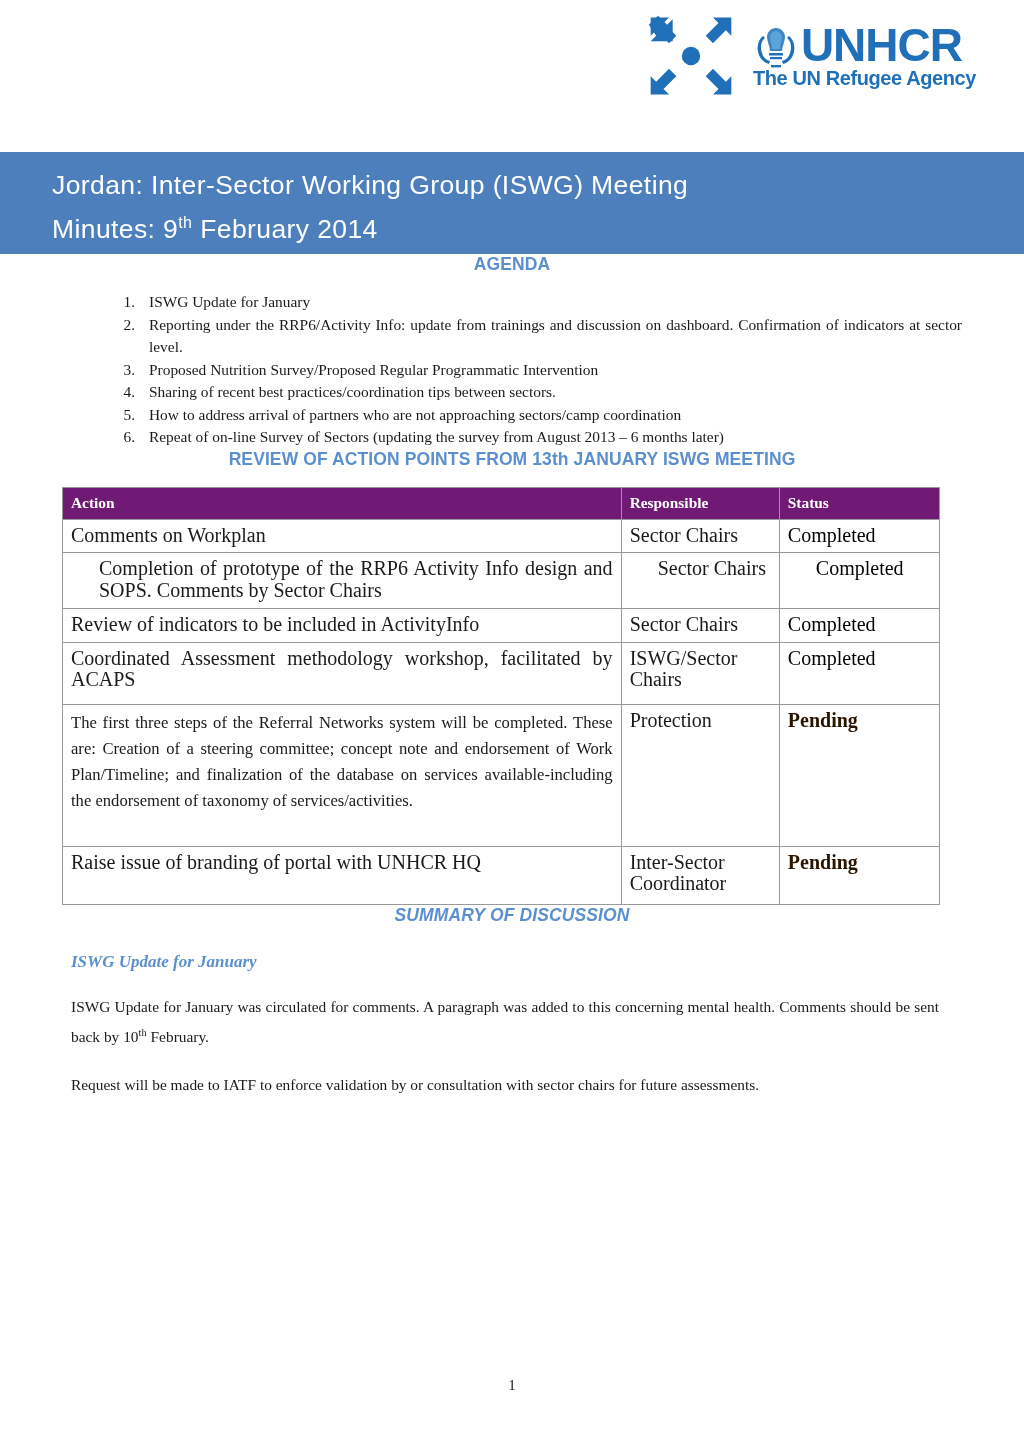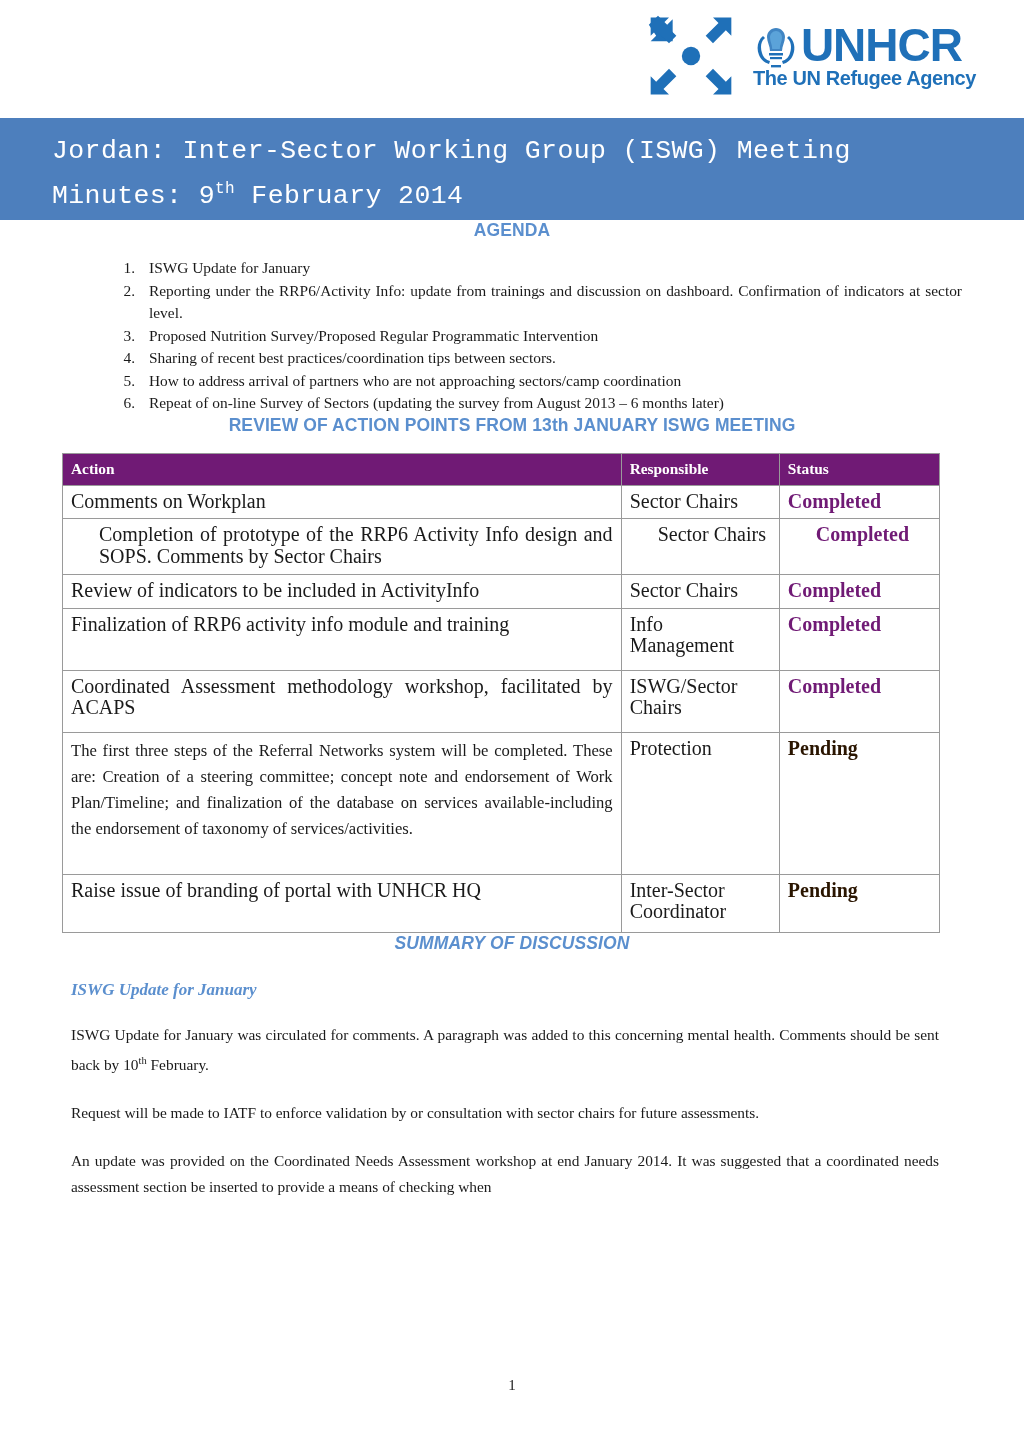--- a/index.html
+++ b/index.html
@@ -12,21 +12,21 @@
     width: 1024px;
     height: 1449px;
     position: relative;
     font-family: "Liberation Serif", "DejaVu Serif", serif;
     color: #1a1a1a;
     overflow: hidden;
   }
 
   
   .page-header {
-    height: 118px;
+    height: 152px;
     position: relative;
   }
   .logo-block {
     position: absolute;
     right: 48px;
     top: 12px;
     display: flex;
     align-items: center;
     gap: 16px;
   }
@@ -53,21 +53,21 @@
 
   
   .title-banner {
     background: #4d7fbd;
     height: 102px;
     padding: 14px 0 0 52px;
     box-sizing: border-box;
     color: #ffffff;
   }
   .title-banner .line {
-    font-family: Liberation Mono, monospace;
+    font-family: Liberation Sans, sans-serif;
     font-size: 26.5px;
     line-height: 38px;
     font-weight: normal;
     letter-spacing: 0.4px;
     white-space: nowrap;
   }
   .title-banner sup { font-size: 16px; vertical-align: super; }
 
   
   .content {
@@ -134,22 +134,22 @@
     font-size: 20px;
     line-height: 21.5px;
     padding: 5px 8px 6px 8px;
     vertical-align: top;
     background: #ffffff;
   }
   td.col-action { text-align: justify; }
   td.col-resp { vertical-align: top; margin-top: 24px; }
   td.status-completed {
     background: #97bb58;
-    font-weight: bold;
-    color: #701a75;
+    font-weight: normal;
+    color: #000000;
   }
   td.status-pending {
     background: #e8730c;
     font-weight: bold;
     color: #2a1500;
   }
   .col-w-action { width: 558px; }
   .col-w-resp   { width: 158px; }
   .col-w-status { width: 160px; }
 
@@ -263,25 +263,20 @@
         <td class="col-action">Completion of prototype of the RRP6 Activity Info design and SOPS. Comments by Sector Chairs</td>
         <td class="col-resp">Sector Chairs</td>
         <td class="status-completed">Completed</td>
       </tr>
       <tr>
         <td class="col-action">Review of indicators to be included in ActivityInfo</td>
         <td class="col-resp">Sector Chairs</td>
         <td class="status-completed">Completed</td>
       </tr>
       <tr style="height:62px">
-        <td class="col-action">Finalization of RRP6 activity info module and training</td>
-        <td class="col-resp">Info Management</td>
-        <td class="status-completed">Completed</td>
-      </tr>
-      <tr style="height:62px">
         <td class="col-action">Coordinated Assessment methodology workshop, facilitated by ACAPS</td>
         <td class="col-resp">ISWG/Sector Chairs</td>
         <td class="status-completed">Completed</td>
       </tr>
       <tr style="height:142px">
         <td class="col-action" style="font-size:16.6px;line-height:26px">The first three steps of the Referral Networks system will be completed. These are: Creation of a steering committee; concept note and endorsement of Work Plan/Timeline; and finalization of the database on services available-including the endorsement of taxonomy of services/activities.</td>
         <td class="col-resp">Protection</td>
         <td class="status-pending">Pending</td>
       </tr>
       <tr style="height:58px">
@@ -293,17 +288,16 @@
   </table>
 
   <h2 class="section-heading h-summary">SUMMARY OF DISCUSSION</h2>
 
   <h3 class="sub-heading">ISWG Update for January</h3>
 
   <p class="body-para"><span>ISWG Update for January was circulated for comments. A paragraph was added to this concerning mental health. Comments should be sent back by 10</span><sup>th</sup><span> February.</span></p>
 
   <p class="body-para">Request will be made to IATF to enforce validation by or consultation with sector chairs for future assessments.</p>
 
-  <p class="body-para">An update was provided on the Coordinated Needs Assessment workshop at end January 2014. It was suggested that a coordinated needs assessment section be inserted to provide a means of checking when</p>
 
 </div>
 
 <div class="page-number">1</div>
 
 </body></html>

